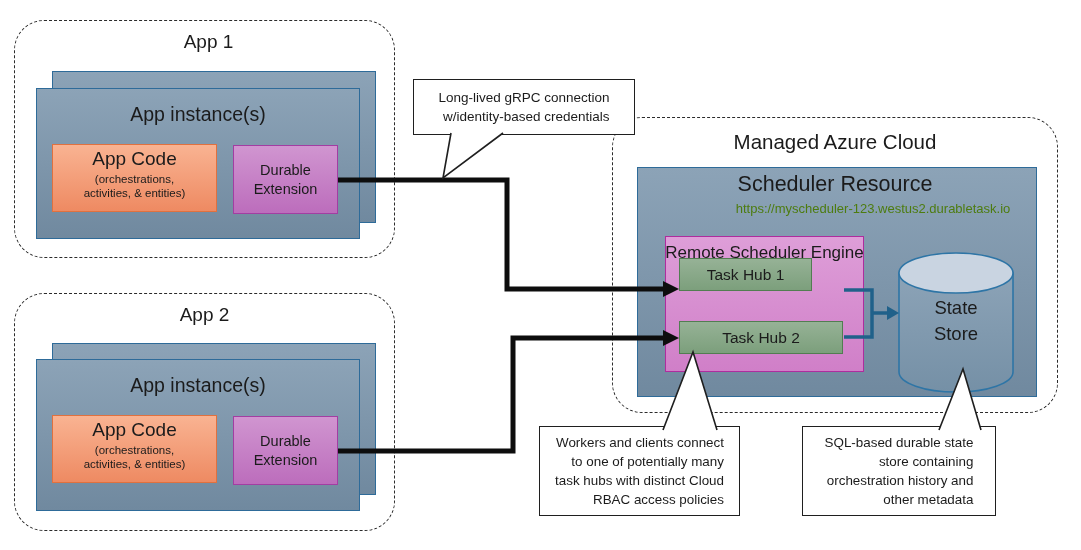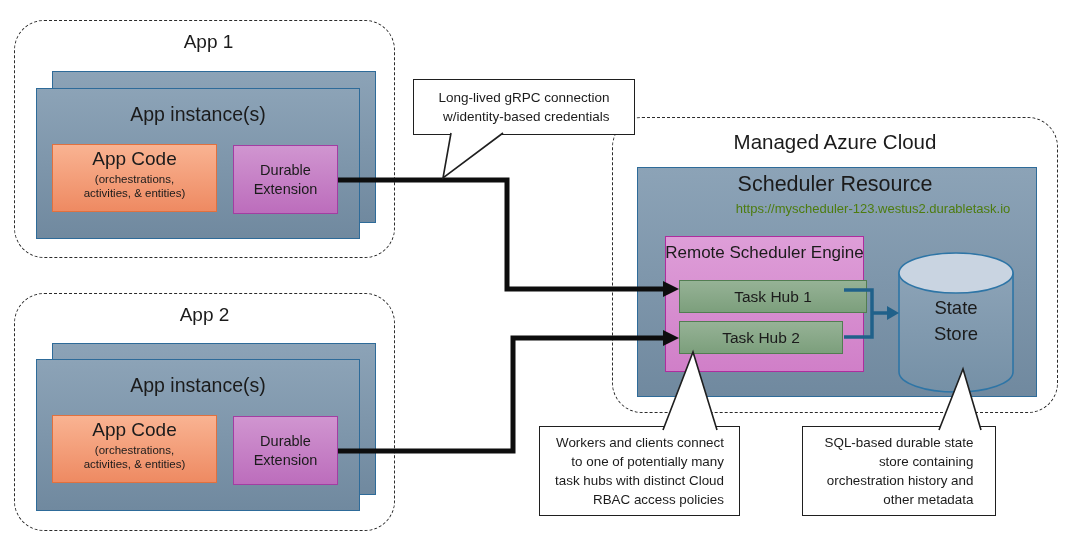--- a/index.html
+++ b/index.html
@@ -60,21 +60,21 @@
 
   <div class="abs dashedbox" style="left:612px;top:117px;width:446px;height:296px;"></div>
   <div class="abs ctr" style="left:612px;top:130px;width:446px;font-size:20.5px;">Managed Azure Cloud</div>
 
   <div class="abs steel" style="left:637px;top:167px;width:400px;height:230px;"></div>
   <div class="abs ctr" style="left:637px;top:172px;width:396px;font-size:21.5px;">Scheduler Resource</div>
   <div class="abs ctr" style="left:637px;top:201px;width:400px;font-size:13px;font-weight:normal;color:#4d7c0f;margin-left:36px;">https://myscheduler-123.westus2.durabletask.io</div>
 
   <div class="abs pink" style="left:665px;top:236px;width:199px;height:136px;"></div>
   <div class="abs ctr" style="left:665px;top:243px;width:199px;font-size:17px;">Remote Scheduler Engine</div>
-  <div class="abs green flexc" style="left:679px;top:280px;width:188px;height:33px;font-size:15.5px;">Task Hub 1</div>
+  <div class="abs green flexc" style="left:679px;top:258px;width:133px;height:33px;font-size:15.5px;">Task Hub 1</div>
   <div class="abs green flexc" style="left:679px;top:321px;width:164px;height:33px;font-size:15.5px;">Task Hub 2</div>
 
   <svg id="wires" class="svglayer" viewBox="0 0 1081 550">
     <defs>
       <linearGradient id="cylGrad" x1="0" y1="0" x2="0" y2="1">
         <stop offset="0" stop-color="#8ca3b7"></stop>
         <stop offset="1" stop-color="#7590a6"></stop>
       </linearGradient>
     </defs>
 

